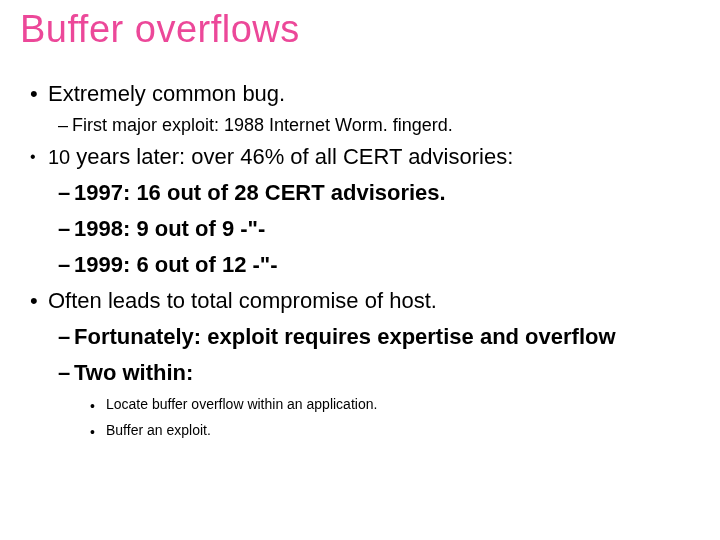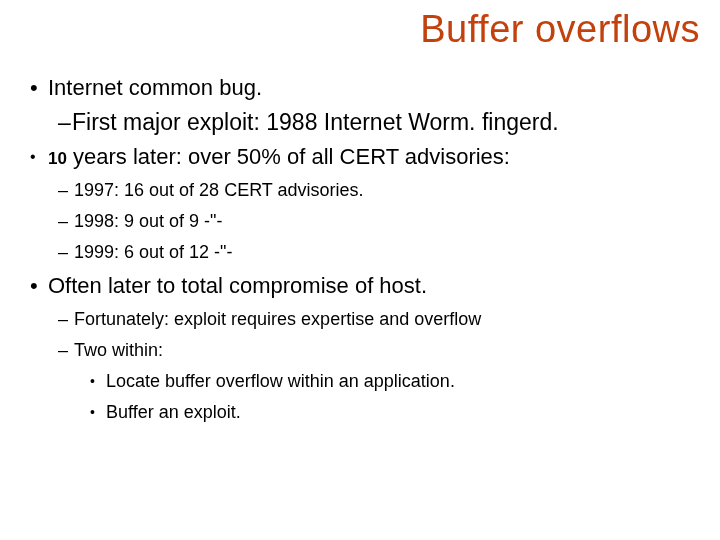--- a/index.html
+++ b/index.html
@@ -6,25 +6,25 @@
   body {
     width: 720px;
     height: 540px;
     background: #ffffff;
     font-family: "Comic Sans MS", "Comic Sans", cursive, sans-serif;
     color: #000000;
     padding: 8px 20px 20px 20px;
     overflow: hidden;
   }
   .title {
-    text-align: right;
-    color: #c2410c;
+    text-align: left;
+    color: #ec4899;
     font-size: 38px;
     font-weight: 400;
-    margin-bottom: 24px;
+    margin-bottom: 30px;
     letter-spacing: 0.5px;
   }
   .bullet-l1 {
     font-size: 22px;
     margin: 6px 0 6px 10px;
     padding-left: 18px;
     position: relative;
   }
   .bullet-l1::before {
     content: "•";
@@ -38,70 +38,71 @@
     padding-left: 18px;
     position: relative;
   }
   .bullet-l1b::before {
     content: "•";
     position: absolute;
     left: 0;
     top: 4px;
     font-size: 16px;
   }
-  .num-small { font-size: 17px; font-weight: bold; }
+  .num-small { font-size: 20px; }
   .sub-l2 {
-    font-size: 23px;
+    font-size: 18px;
     margin: 8px 0 8px 38px;
     padding-left: 14px;
     position: relative;
   }
   .sub-l2::before {
     content: "–";
     position: absolute;
     left: 0;
     top: 0;
   }
   .sub-l2-big {
-    font-size: 18px;
+    font-size: 22px;
     margin: 10px 0 10px 38px;
     padding-left: 16px;
     position: relative;
+    font-weight: bold;
   }
   .sub-l2-big::before {
     content: "–";
     position: absolute;
     left: 0;
     top: 0;
   }
   .sub-l3 {
-    font-size: 18px;
+    font-size: 14px;
     margin: 10px 0 10px 70px;
     padding-left: 16px;
     position: relative;
   }
   .sub-l3::before {
     content: "•";
     position: absolute;
     left: 0;
     top: 2px;
     font-size: 14px;
   }
   .nowrap { white-space: nowrap; }
 </style>
 </head>
 <body>
 
 <div class="title">Buffer overflows</div>
 
-<div class="bullet-l1">Internet common bug.</div>
+<div class="bullet-l1">Extremely common bug.</div>
 <div class="sub-l2 nowrap">First major exploit:  1988 Internet Worm.   fingerd.</div>
 
-<div class="bullet-l1b nowrap"><span class="num-small">10</span><span> years later:     over 50% of all CERT advisories:</span></div>
+<div class="bullet-l1b nowrap"><span class="num-small">10</span><span> years later:     over 46% of all CERT advisories:</span></div>
 <div class="sub-l2-big nowrap">1997:  16 out of 28    CERT advisories.</div>
 <div class="sub-l2-big nowrap">1998:   9 out of 9              -"-</div>
 <div class="sub-l2-big nowrap">1999:   6 out of 12              -"-</div>
 
-<div class="bullet-l1">Often later to total compromise of host.</div>
+<div class="bullet-l1">Often leads to total compromise of host.</div>
 <div class="sub-l2-big nowrap">Fortunately:  exploit requires expertise and overflow</div>
 <div class="sub-l2-big">Two within:</div>
 <div class="sub-l3">Locate buffer overflow within an application.</div>
 <div class="sub-l3">Buffer an exploit.</div>
 
 </body></html>

